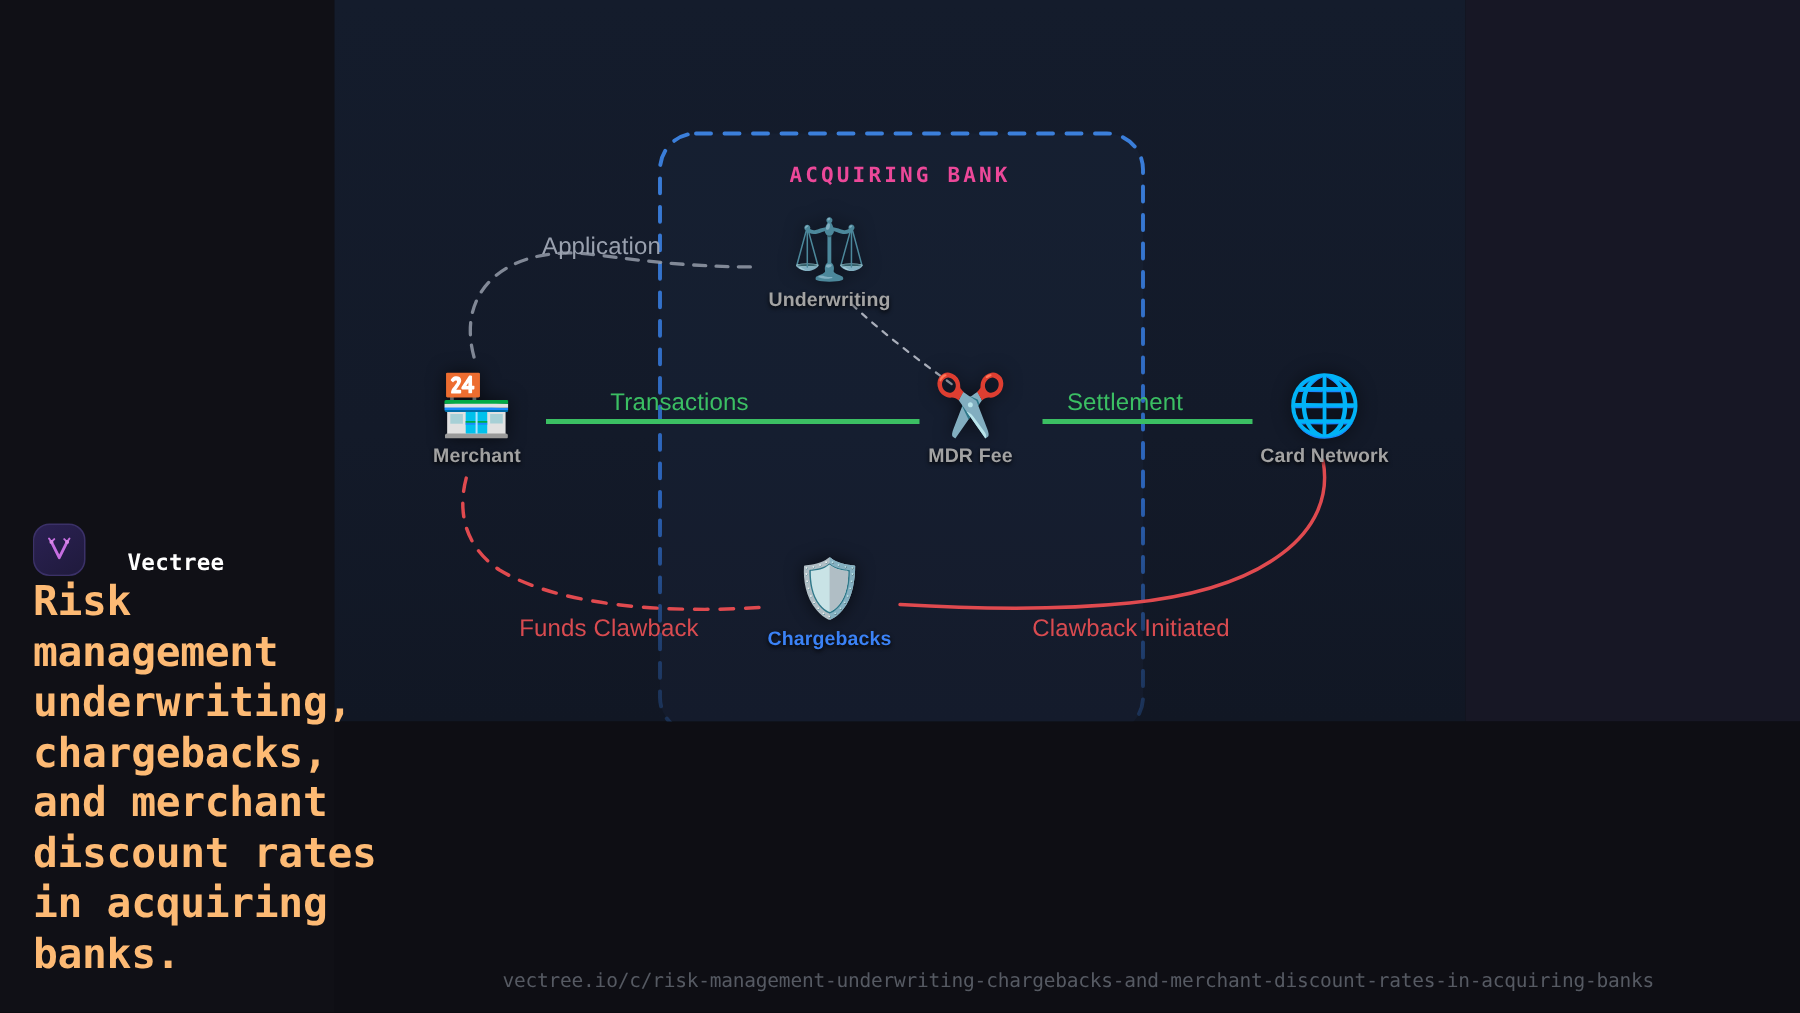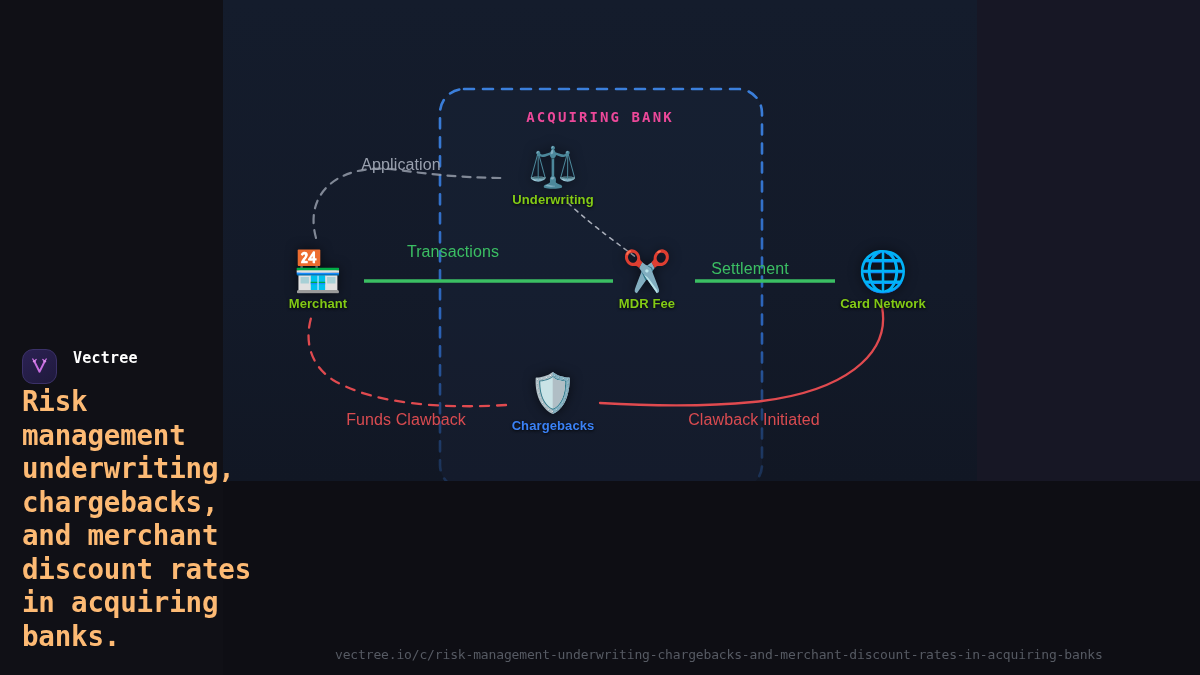--- a/index.html
+++ b/index.html
@@ -53,21 +53,21 @@
     line-height:44px;
     display:block;
     filter:drop-shadow(0 0 6px rgba(0,0,0,.6));
   }
   .node .glyph.sm { font-size:38px; }
   .node .label {
     display:block;
     margin-top:3px;
     font-size:13px;
     font-weight:bold;
-    color:#84cc16;
+    color:#a3a3a3;
     text-shadow:0 1px 3px rgba(0,0,0,.9);
     letter-spacing:.1px;
   }
   .node .label.dim { color:#3b82f6; }
 
   
   .group-caption {
     position:absolute;
     transform:translate(-50%,-50%);
     font-family:"DejaVu Sans Mono","Liberation Mono",monospace;
@@ -86,21 +86,21 @@
     white-space:nowrap;
     letter-spacing:.1px;
   }
   .edge-label.neutral { color:#99a0ae; }
   .edge-label.green   { color:#3bbf63; }
   .edge-label.red     { color:#d94b50; }
 
   
   .brand {
     position:absolute; left:22px; top:349px;
-    display:flex; align-items:flex-start; gap:16px;
+    display:flex; align-items:flex-end; gap:28px;
   }
   .brand-mark {
     width:35px; height:35px; border-radius:11px;
     background:linear-gradient(145deg,#2b2153 0%,#1f1a3c 100%);
     border:1px solid #3b3168;
     display:flex; align-items:center; justify-content:center;
     flex:0 0 auto;
   }
   .brand-name {
     font-family:"DejaVu Sans Mono","Liberation Mono",monospace;
@@ -190,21 +190,21 @@
     </div>
 
     <div class="node" style="left:330px; top:402px;">
       <span class="glyph sm">🛡️</span>
       <span class="label dim">Chargebacks</span>
     </div>
 
     
     <div class="edge-label neutral" style="left:178px; top:165px;">Application</div>
 
-    <div class="edge-label green" style="left:230px; top:252px;">Transactions</div>
+    <div class="edge-label green" style="left:230px; top:269px;">Transactions</div>
 
     <div class="edge-label green" style="left:527px; top:269px;">Settlement</div>
 
     <div class="edge-label red" style="left:531px; top:420px;">Clawback Initiated</div>
 
     <div class="edge-label red" style="left:183px; top:420px;">Funds Clawback</div>
   </div>
 
   <div class="brand">
     <span class="brand-mark">

